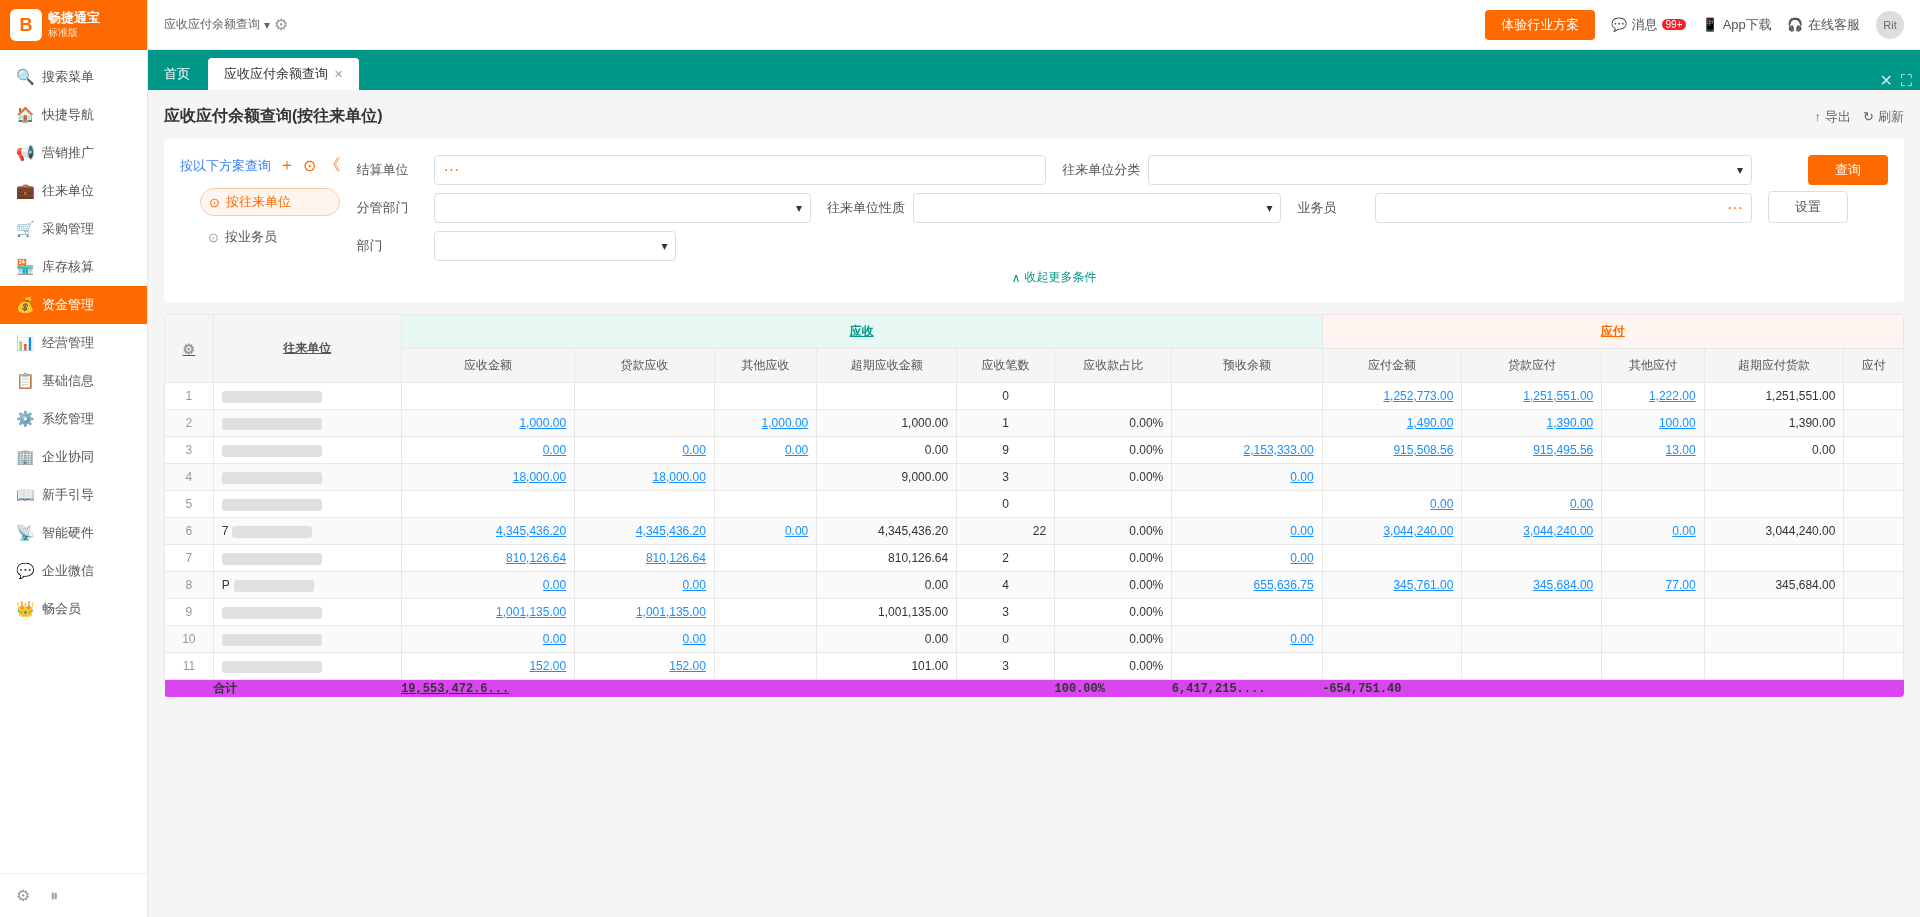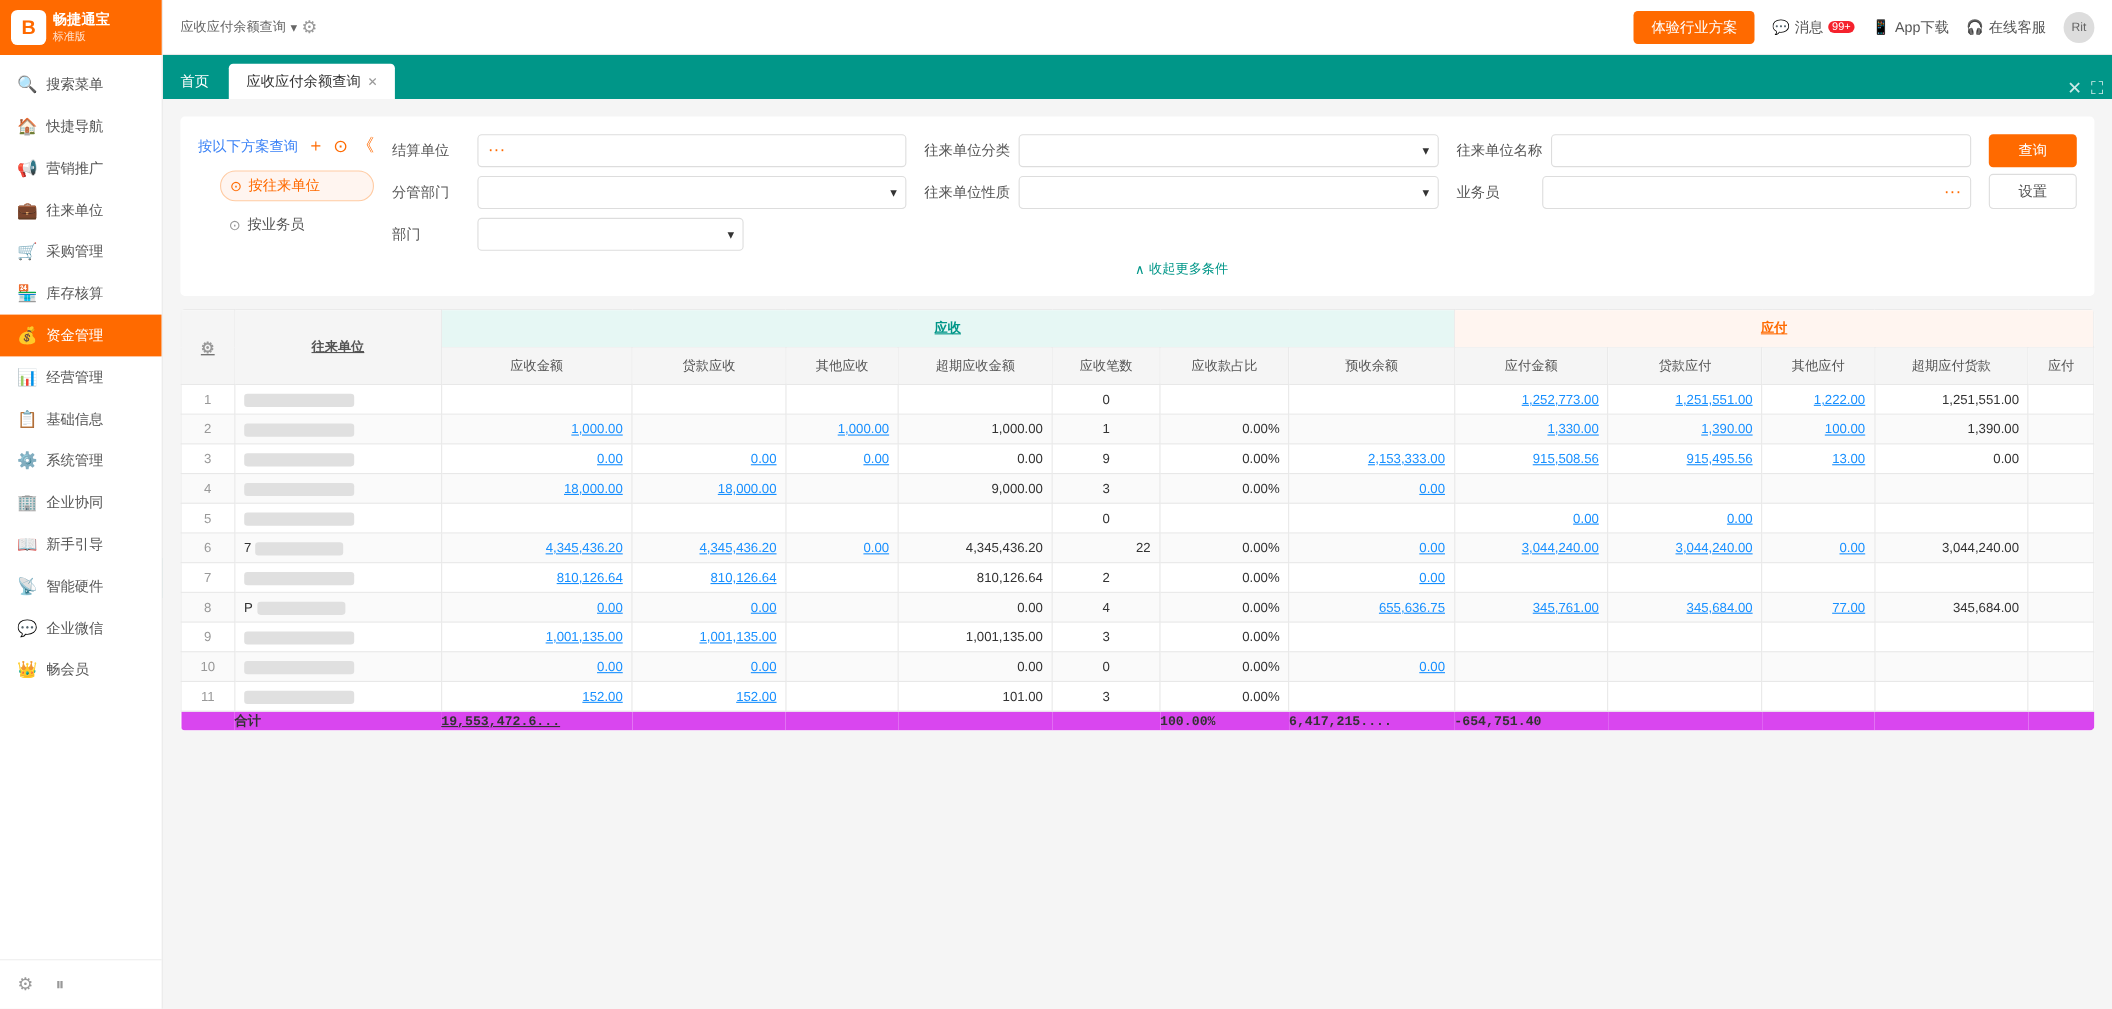--- a/index.html
+++ b/index.html
@@ -103,21 +103,21 @@
       padding: 0 8px; font-size: 12px; background: #fff; outline: none; cursor: pointer;
       display: flex; align-items: center; justify-content: space-between;
     }
     .filter-dots { color: #ff6a00; cursor: pointer; font-size: 16px; }
     .filter-collapse { display: flex; justify-content: center; margin-top: 8px; }
     .collapse-btn { font-size: 12px; color: #009688; cursor: pointer; display: flex; align-items: center; gap: 4px; }
 
     .action-btns { display: flex; flex-direction: column; gap: 6px; }
     .btn-query {
       background: #ff6a00; color: #fff; border: none; border-radius: 4px;
-      padding: 6px 20px; font-size: 13px; cursor: pointer; width: 80px;
+      padding: 6px 20px; font-size: 13px; cursor: pointer; width: 80px; margin-left: 40px;
     }
     .btn-setting {
       background: #fff; color: #555; border: 1px solid #ddd; border-radius: 4px;
       padding: 6px 20px; font-size: 13px; cursor: pointer; width: 80px;
     }
 
     
     .data-table-wrapper { background: #fff; border-radius: 4px; overflow: auto; }
     .data-table { width: 100%; border-collapse: collapse; font-size: 12px; min-width: 1400px; }
 
@@ -269,20 +269,33 @@
   </div>
   <div class="tab-bar-actions">
     <span class="tab-bar-action">✕</span>
     <span class="tab-bar-action">⛶</span>
   </div>
 </div>
 
 <div class="main-content">
   <div class="page-container">
 
+    <div class="page-title-bar">
+      <div class="page-title">应收应付余额查询(按往来单位)</div>
+      <div class="page-title-actions">
+        <div class="btn-action">
+          <span>↑</span>
+          <span>导出</span>
+        </div>
+        <div class="btn-action">
+          <span>↻</span>
+          <span>刷新</span>
+        </div>
+      </div>
+    </div>
 
     <div class="filter-panel">
       <div style="display:flex; gap:16px;">
 
         <div style="min-width:160px;">
           <div class="filter-header">
             <span class="filter-label">按以下方案查询</span>
             <span class="filter-icon-btn">＋</span>
             <span class="filter-icon-btn">⊙</span>
             <span class="filter-icon-btn">《</span>
@@ -307,24 +320,20 @@
               <div class="filter-select">
                 <span class="filter-dots">···</span>
               </div>
             </div>
             <div class="filter-field">
               <span class="filter-field-label">往来单位分类</span>
               <div class="filter-select">
                 <span></span>
                   <span>▾</span>
               </div>
-            </div>
-            <div class="filter-field">
-              <span class="filter-field-label">往来单位名称</span>
-              <input class="filter-input" style="">
             </div>
           </div>
 
           <div class="filter-row">
             <div class="filter-field">
               <span class="filter-field-label">分管部门</span>
               <div class="filter-select">
                 <span></span>
                   <span>▾</span>
               </div>
@@ -414,21 +423,21 @@
             <tr>
       <td>2</td>
       <td><span class="cell-blurred" style="min-width:100px;"></span></td>
       <td><span class="cell-link">1,000.00</span></td>
       <td></td>
       <td><span class="cell-link">1,000.00</span></td>
       <td>1,000.00</td>
       <td style="text-align:center;">1</td>
       <td>0.00%</td>
       <td></td>
-      <td><span class="cell-link">1,330.00</span></td>
+      <td><span class="cell-link">1,490.00</span></td>
       <td><span class="cell-link">1,390.00</span></td>
       <td><span class="cell-link">100.00</span></td>
       <td>1,390.00</td>
       <td></td>
     </tr>
             <tr>
       <td>3</td>
       <td><span class="cell-blurred" style="min-width:100px;"></span></td>
       <td><span class="cell-link">0.00</span></td>
       <td><span class="cell-link">0.00</span></td>

